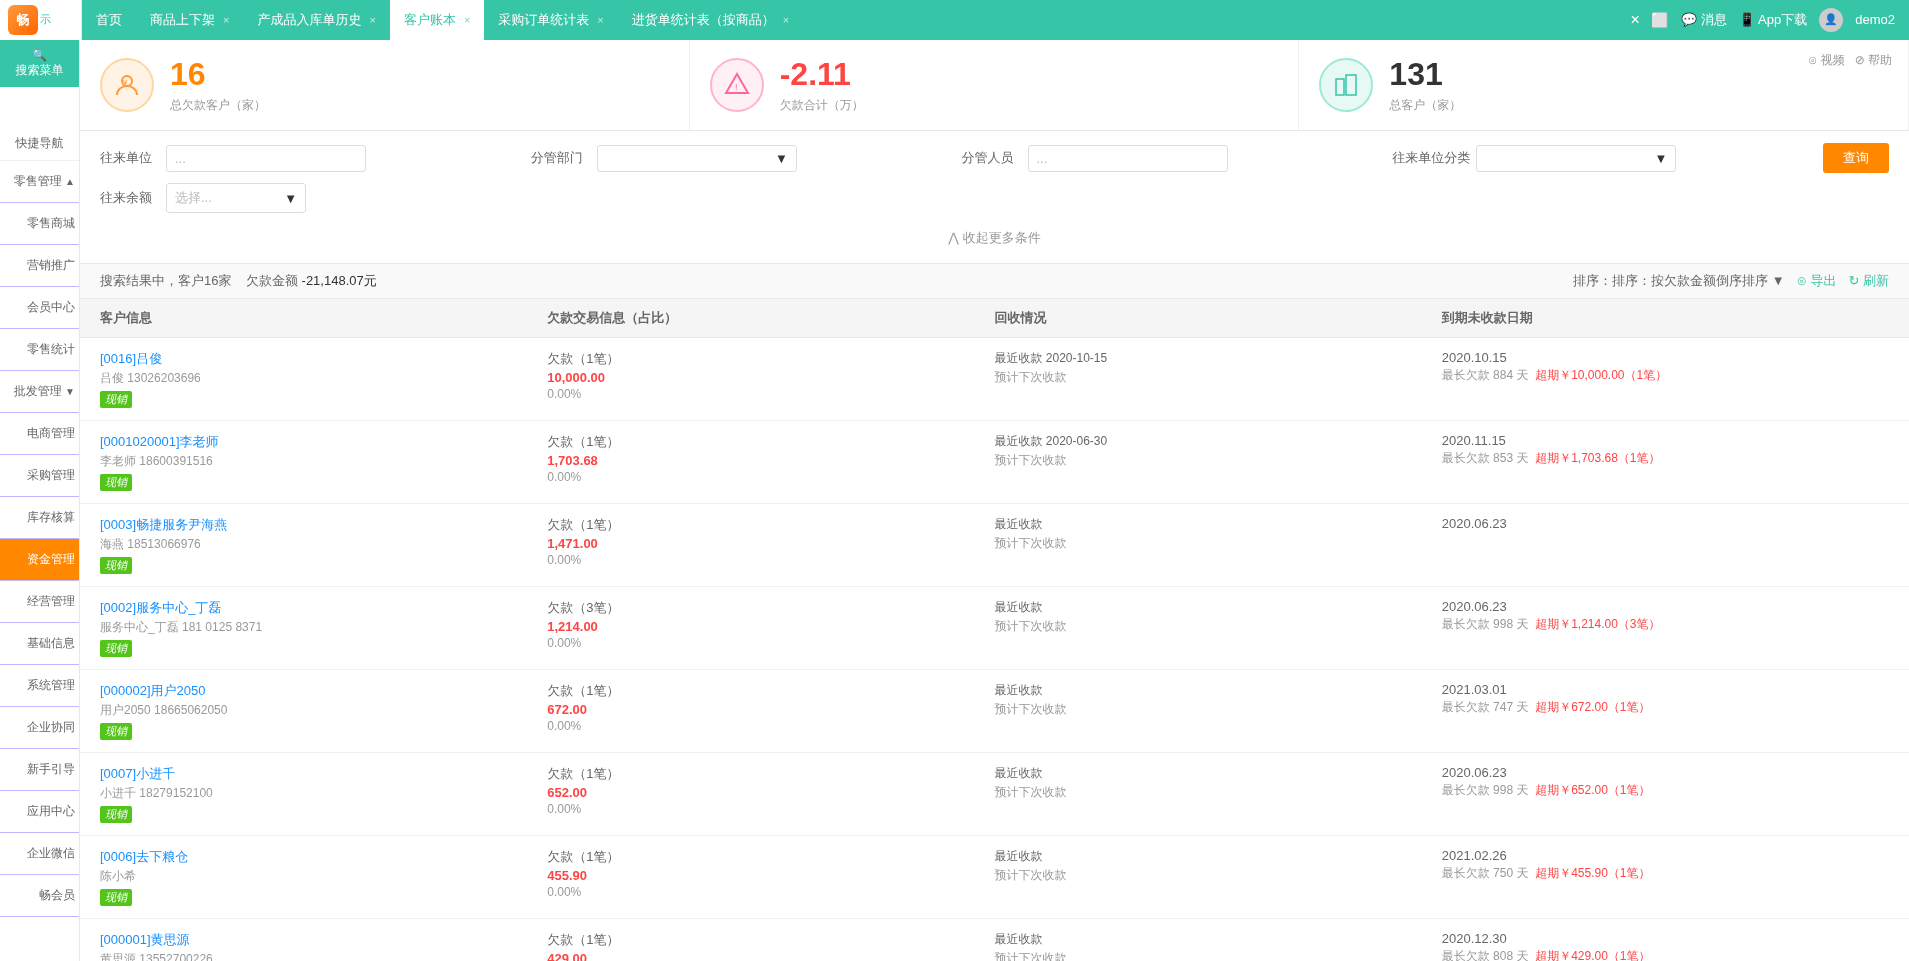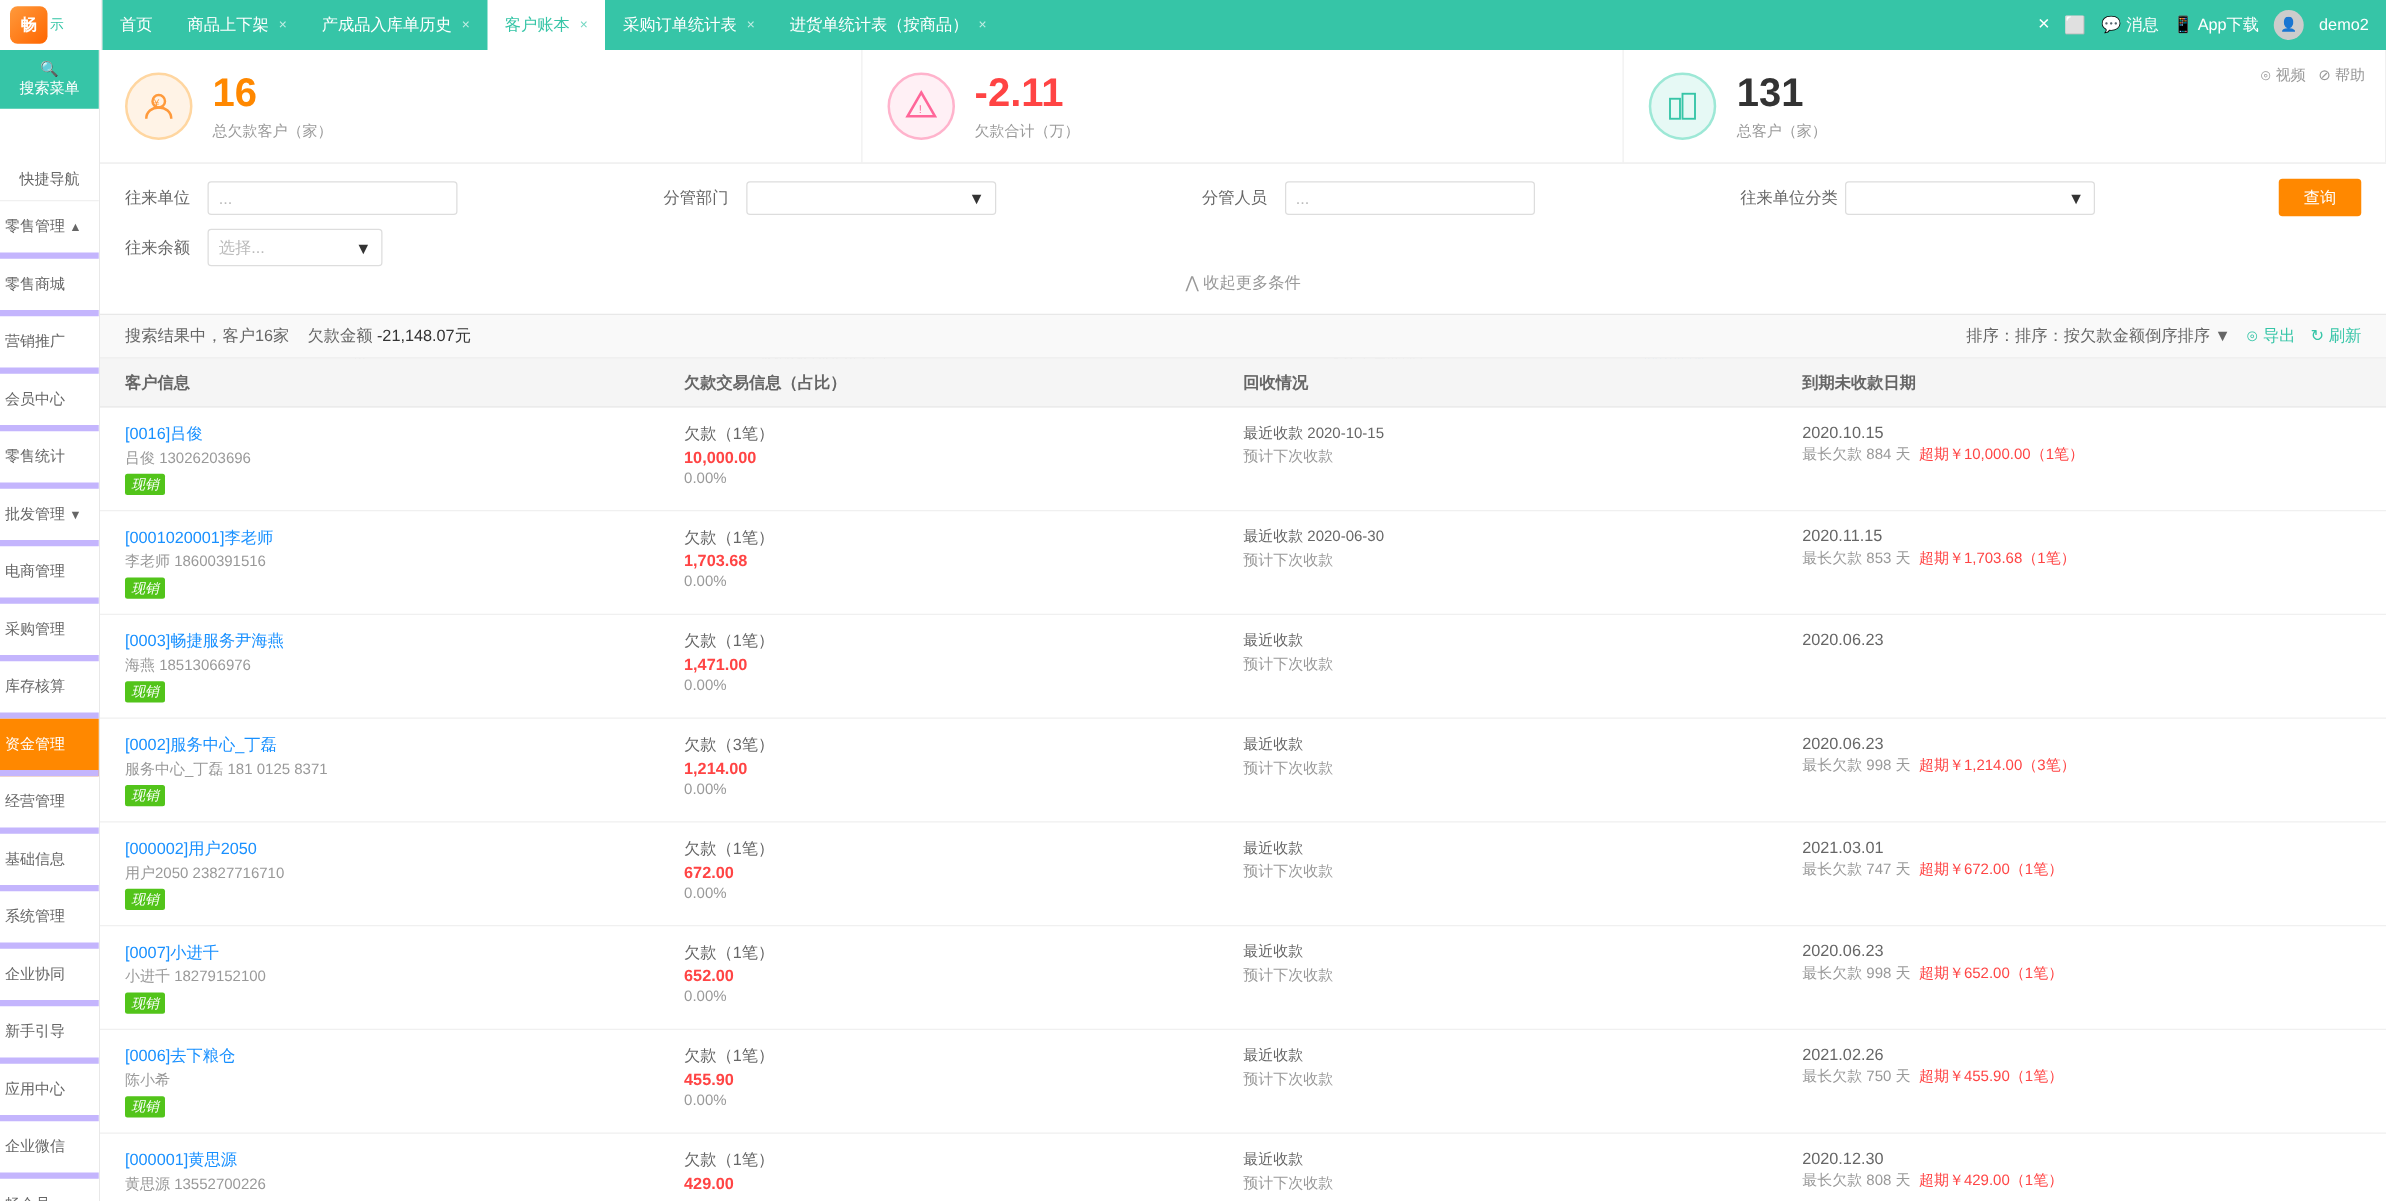--- a/index.html
+++ b/index.html
@@ -11,21 +11,21 @@
     .nav-tab.active { background: #fff; color: #36c5a7; }
     .nav-tab .close-x { margin-left: 4px; font-size: 11px; opacity: 0.7; }
 
     
     .main-layout { display: flex; height: calc(100vh - 40px); }
 
     
     .sidebar { width: 80px; background: #fff; border-right: 1px solid #e8e8e8; display: flex; flex-direction: column; overflow-y: auto; }
     .sidebar-search { padding: 8px 4px; text-align: center; background: #36c5a7; color: #fff; font-size: 12px; cursor: pointer; }
     .sidebar-quick { padding: 8px 4px; text-align: center; color: #666; font-size: 12px; cursor: pointer; border-bottom: 1px solid #f0f0f0; margin-top: 40px; }
-    .sidebar-item { padding: 12px 4px; text-align: left; color: #666; font-size: 12px; cursor: pointer; border-bottom: 5px solid #c4b5fd; }
+    .sidebar-item { padding: 12px 4px; text-align: right; color: #666; font-size: 12px; cursor: pointer; border-bottom: 1px solid #c4b5fd; }
     .sidebar-item.active { background: #ff8800; color: #fff; }
     .sidebar-item .arrow { font-size: 10px; }
 
     
     .content { flex: 1; overflow-y: auto; padding: 0; }
 
     
     .stats-bar { display: flex; background: #fff; border-bottom: 1px solid #e8e8e8; }
     .stat-card { flex: 1; display: flex; align-items: center; padding: 16px 20px; gap: 16px; border-right: 1px solid #f0f0f0; }
     .stat-icon-circle { width: 54px; height: 54px; border-radius: 50%; display: flex; align-items: center; justify-content: center; font-size: 22px; }
@@ -264,21 +264,21 @@
       </div>
       <div class="filter-row" style="margin-bottom:0;">
         <div class="filter-item">
           <span class="filter-label">往来余额</span>
           <div class="filter-dropdown" style="max-width:140px;">
             <span style="color:#bbb;">选择...</span>
             <span>▼</span>
           </div>
         </div>
       </div>
-      <div class="collapse-row" style="text-align:center;margin-top:0;">
+      <div class="collapse-row" style="text-align:center;margin-top:12px;">
         <span style="color:#999;font-size:13px;cursor:pointer;">
           <span>⋀</span>
           <span>收起更多条件</span>
         </span>
       </div>
     </div>
 
     <div class="results-bar">
       <div style="font-size:13px;color:#666;">
         <span>搜索结果中，客户16家</span>
@@ -398,21 +398,21 @@
           <div class="overdue-days">
             <span>最长欠款 998 天</span>
             &nbsp;<span class="overdue-link">超期￥1,214.00（3笔）</span>
           </div>
         </div>
       </div>
 
       <div class="table-row">
         <div>
           <div class="customer-name">[000002]用户2050</div>
-          <div class="customer-phone">用户2050 23827716710</div>
+          <div class="customer-phone">用户2050 18665062050</div>
           <span class="badge-green">现销</span>
         </div>
         <div>
           <div class="debt-count">欠款（1笔）</div>
           <div class="debt-amount">672.00</div>
           <div class="debt-percent">0.00%</div>
         </div>
         <div>
           <div class="recovery-latest">最近收款</div>
           <div class="recovery-next">预计下次收款</div>

